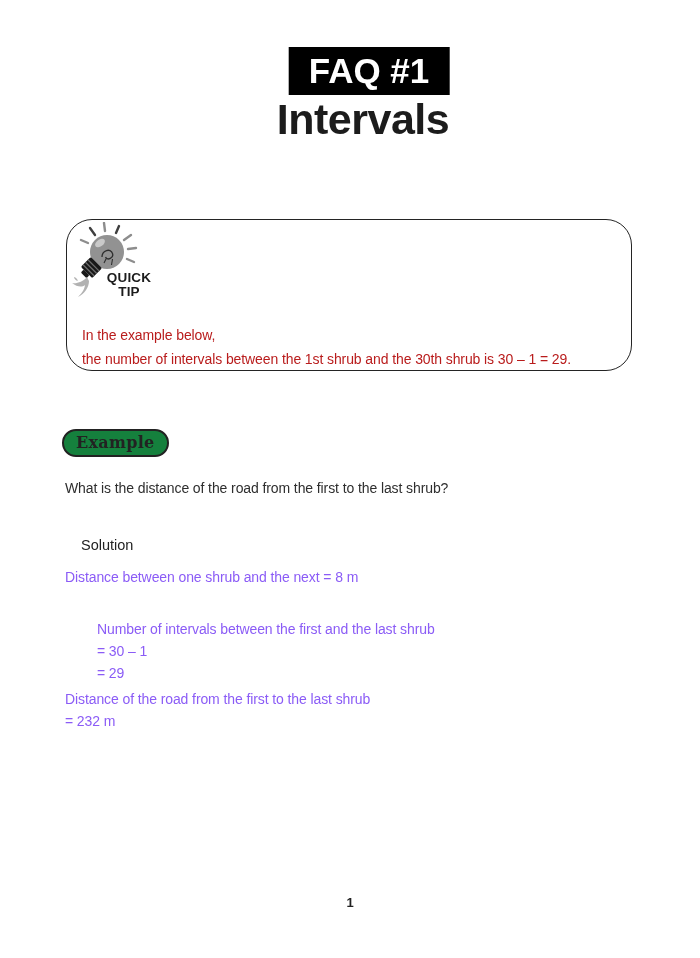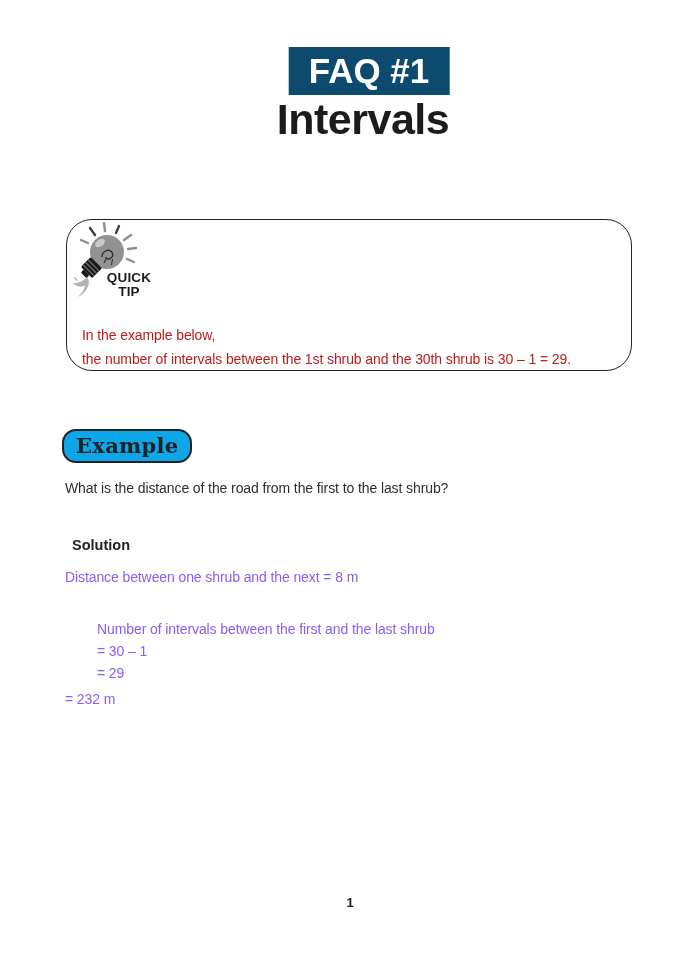--- a/index.html
+++ b/index.html
@@ -12,21 +12,21 @@
     color: #2a2a2a;
     overflow: hidden;
   }
 
   
   .faq-badge {
     position: absolute;
     top: 47px;
     left: calc(50% + 19px);
     transform: translateX(-50%);
-    background: #0c4a6e;
+    background: #000000;
     color: #ffffff;
     font-size: 35px;
     font-weight: 800;
     line-height: 48px;
     padding: 0 20px;
     letter-spacing: 0;
     white-space: nowrap;
   }
   .page-title {
     position: absolute;
@@ -94,42 +94,42 @@
   .example-badge {
     position: absolute;
     left: 62px;
     top: 429px;
     display: inline-block;
     border: 2.2px solid #222222;
     border-radius: 14px;
     padding: 2px 12px 3px 12px;
     font-family: "DejaVu Serif", serif;
     font-weight: bold;
-    font-size: 21px;
+    font-size: 16px;
     color: #222222;
     letter-spacing: 0.3px;
-    background: #0ea5e9;
+    background: #15803d;
   }
   .problem {
     position: absolute;
     left: 65px;
     top: 477px;
     font-size: 14px;
     line-height: 23px;
     color: #2e2e2e;
     letter-spacing: -0.1px;
   }
   .problem div { white-space: nowrap; }
 
   .solution-heading {
     position: absolute;
-    left: 72px;
+    left: 81px;
     top: 537px;
     font-size: 14.5px;
-    font-weight: bold;
+    font-weight: normal;
     color: #222222;
   }
   .step {
     position: absolute;
     left: 65px;
     font-size: 14px;
     line-height: 22px;
     color: #8b5cf6;
     letter-spacing: -0.1px;
   }
@@ -210,18 +210,19 @@
     <div>Distance between one shrub and the next = 8 m</div>
   </div>
 
   <div class="step step-2">
     <div>Number of intervals between the first and the last shrub</div>
     <div>= 30 – 1</div>
     <div>= 29</div>
   </div>
 
   <div class="step step-3">
+    <div>Distance of the road from the first to the last shrub</div>
     <div>= 232 m</div>
   </div>
 
   <div class="page-number">1</div>
 
 </div>
 
 </body></html>

